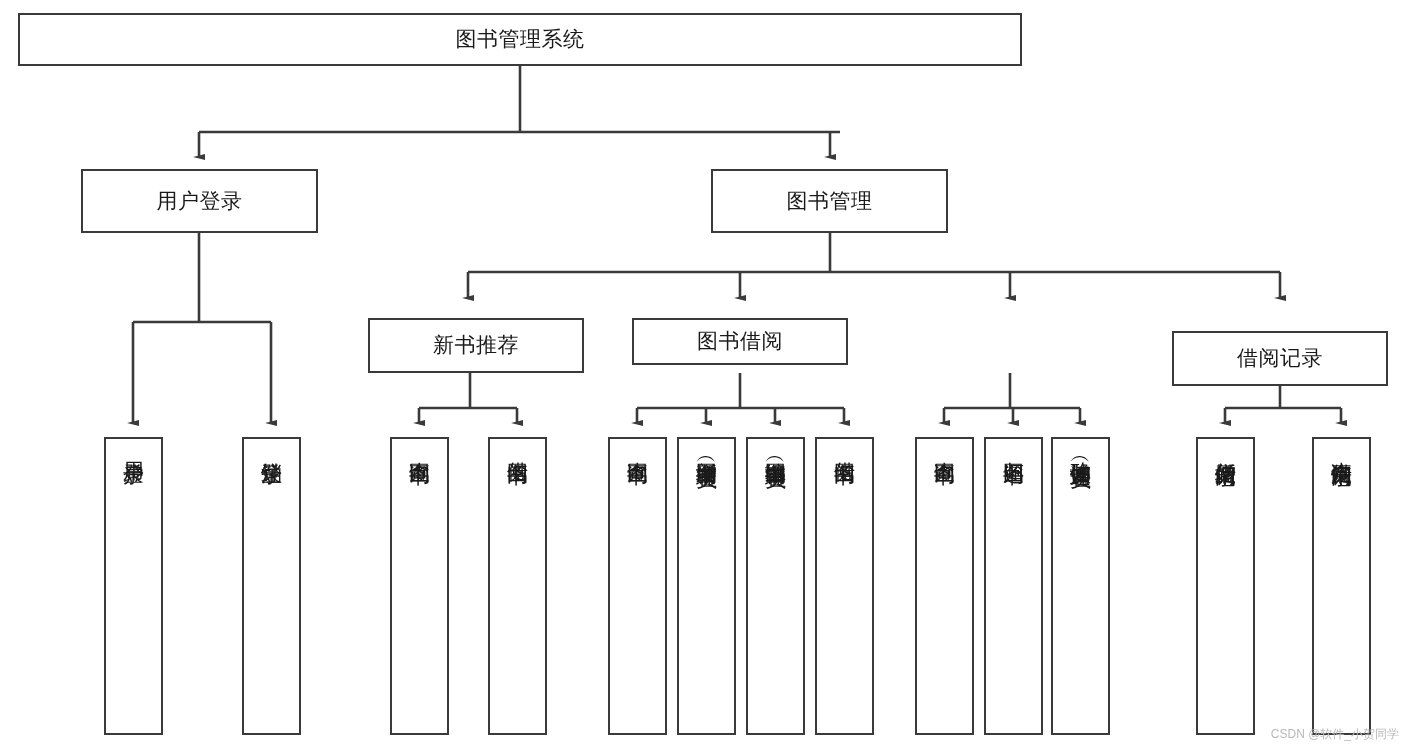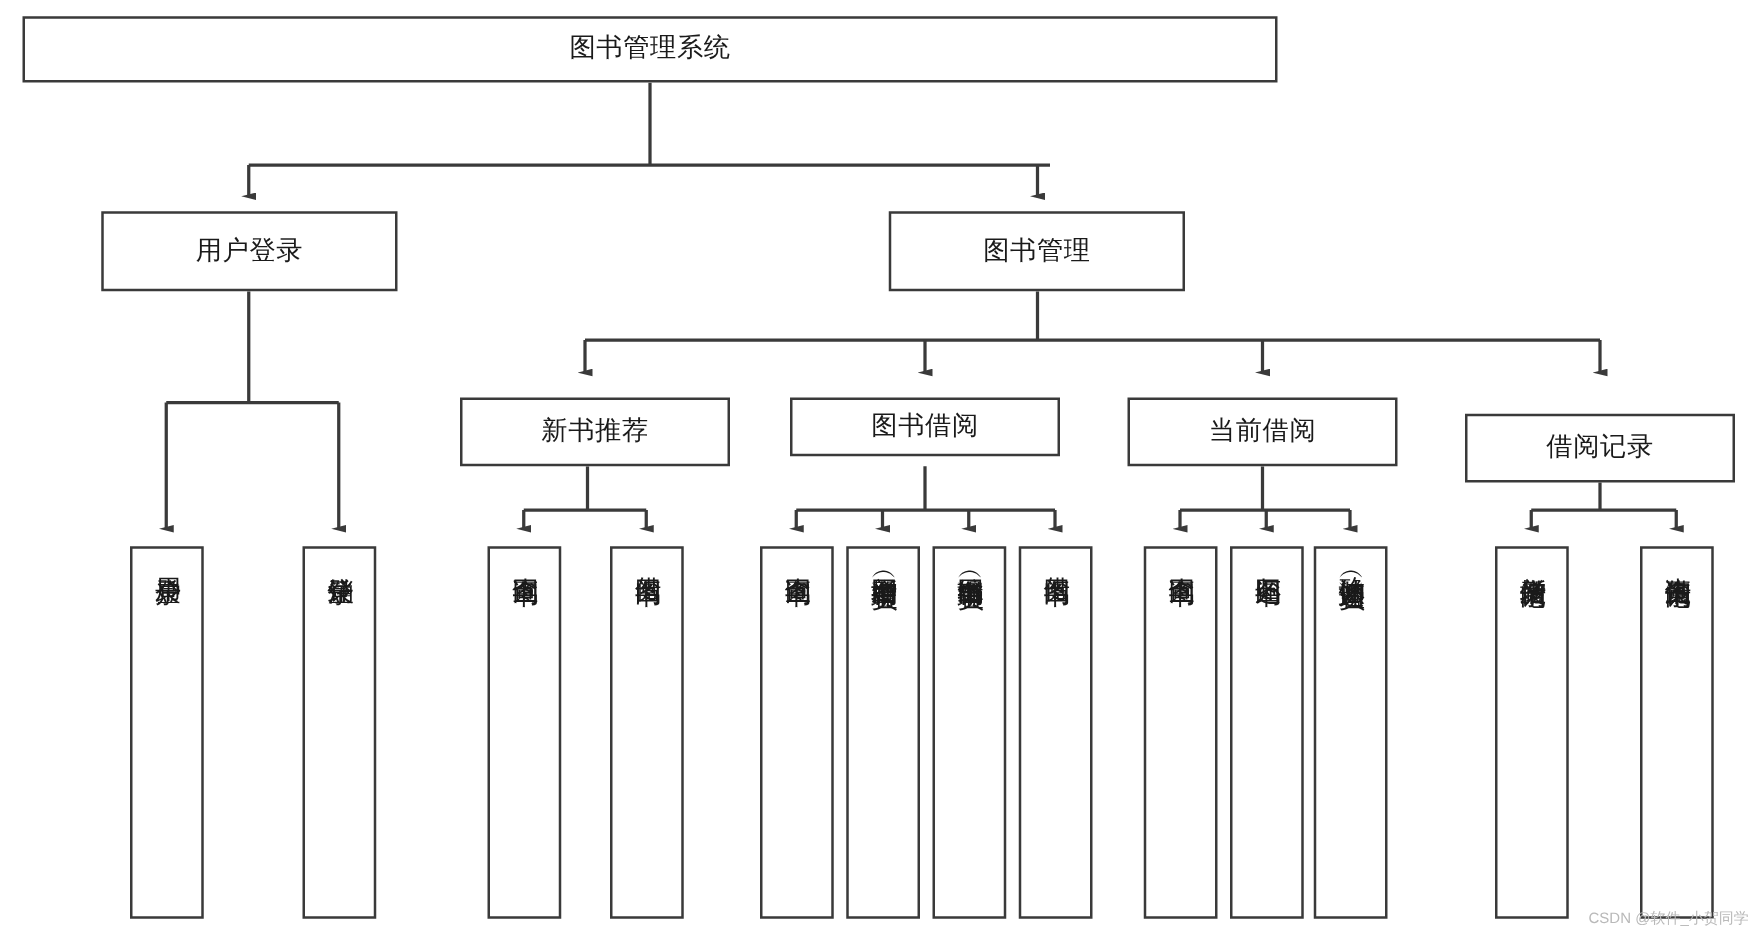--- a/index.html
+++ b/index.html
@@ -137,23 +137,20 @@
   <div class="node h" style="left:711px; top:169px; width:237px; height:64px;">
     <span class="node-label">图书管理</span>
   </div>
 
   <div class="node h" style="left:356px; top:318px; width:216px; height:55px;margin-left:12px;">
     <span class="node-label">新书推荐</span>
   </div>
   <div class="node h" style="left:632px; top:318px; width:216px; height:47px;">
     <span class="node-label">图书借阅</span>
   </div>
-  <div class="node h" style="left:902px; top:318px; width:216px; height:55px;">
-    <span class="node-label">当前借阅</span>
-  </div>
   <div class="node h" style="left:1172px; top:318px; width:216px; height:55px;margin-top:13px;">
     <span class="node-label">借阅记录</span>
   </div>
 
   <div class="node v" style="left:104px; top:437px; width:59px; height:298px;">
     <span class="node-label">用户登录</span>
   </div>
   <div class="node v" style="left:242px; top:437px; width:59px; height:298px;">
     <span class="node-label">注销登录</span>
   </div>

